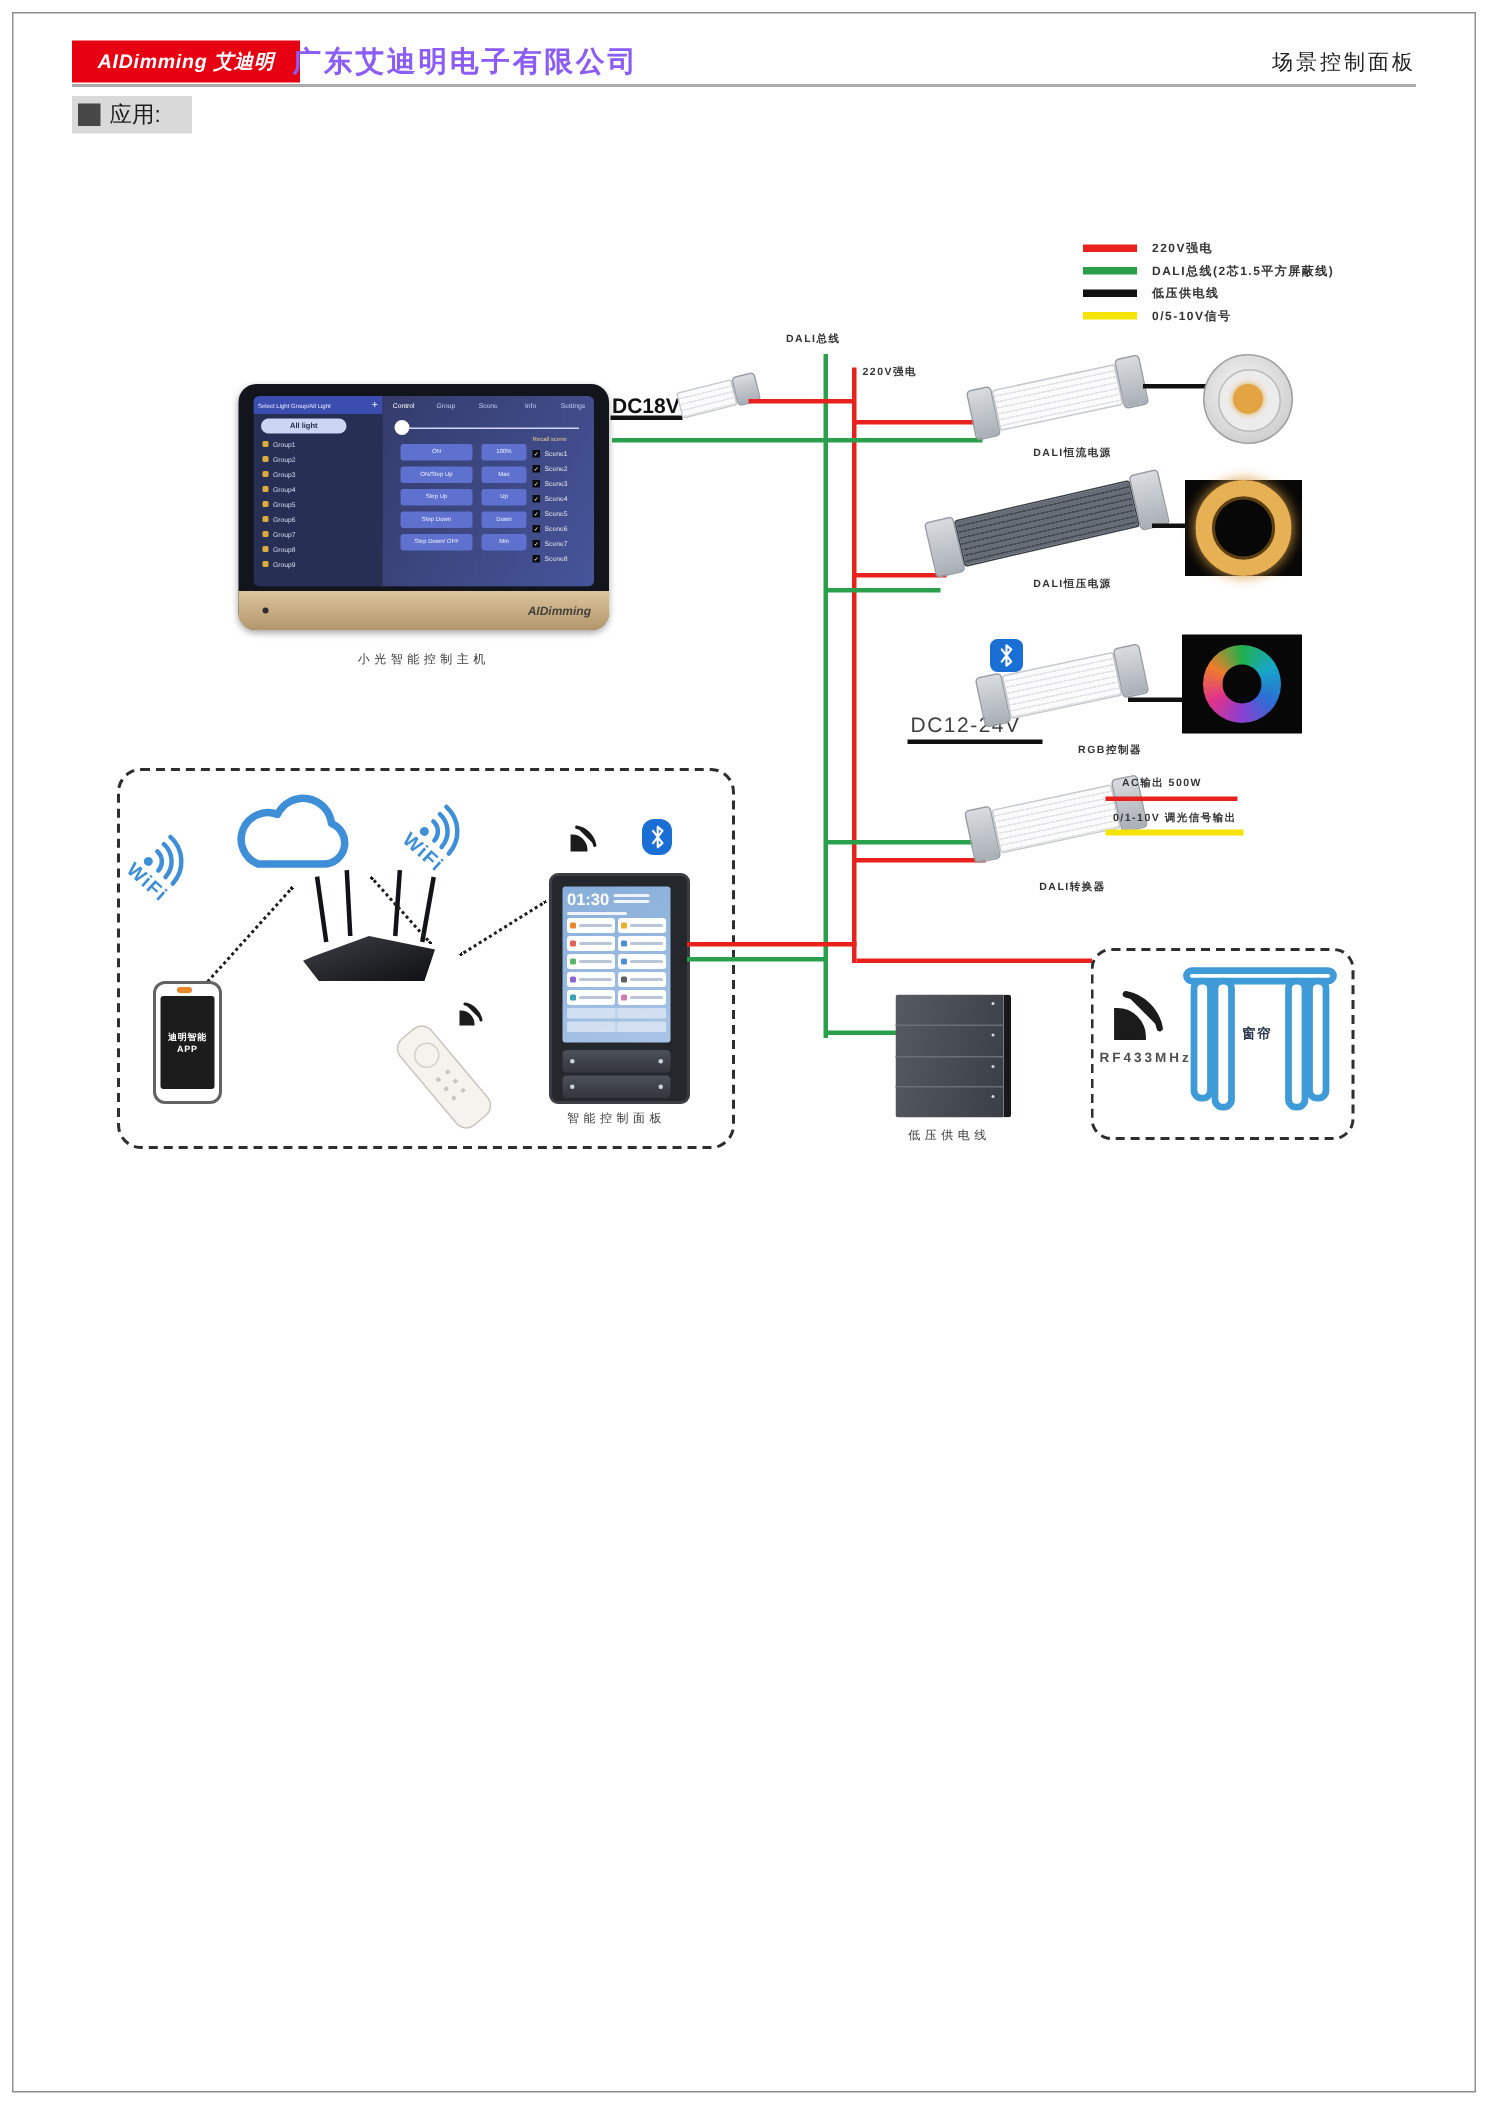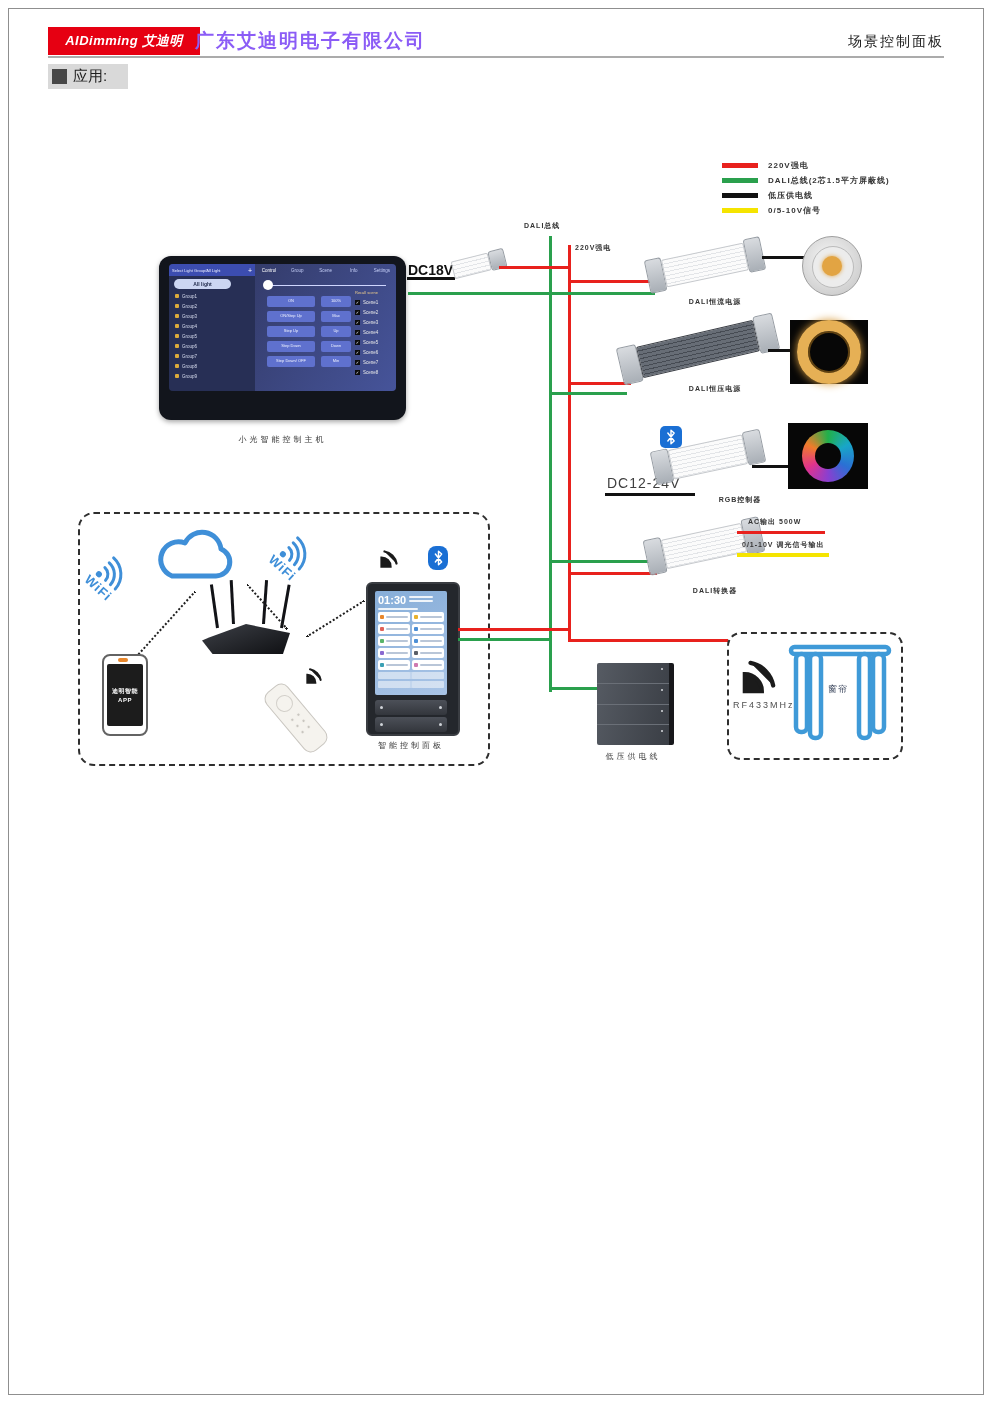--- a/index.html
+++ b/index.html
@@ -108,22 +108,22 @@
   .sp-key{position:absolute;left:7px;width:72px;height:15px;border-radius:3px;
           background:linear-gradient(#4c5058,#33363c);}
   .sp-key .pd{position:absolute;width:3px;height:3px;border-radius:50%;background:#cfd3d8;top:6px;}
   
   .scpanel{left:597px;top:663px;width:72px;height:82px;background:linear-gradient(100deg,#565b63,#3a3e45);
            border-right:5px solid #17181b;border-radius:2px;display:flex;flex-direction:column;}
   .scrow{flex:1;border-bottom:1px solid #6a6f77;position:relative;}
   .scrow:last-child{border-bottom:none;}
   .scrow i{position:absolute;right:6px;top:5px;width:2px;height:2px;background:#d7dade;border-radius:50%;}
   
-  .rf-label{font-size:9px;font-weight:normal;color:#4f4f4f;letter-spacing:2px;}
-  .curtain-label{font-size:9px;font-weight:normal;color:#2e3a52;letter-spacing:1px;}
+  .rf-label{font-size:9px;font-weight:bold;color:#4f4f4f;letter-spacing:2px;}
+  .curtain-label{font-size:9px;font-weight:bold;color:#2e3a52;letter-spacing:1px;}
   .small7{font-size:7px;letter-spacing:1px;color:#333;font-weight:bold;white-space:nowrap;}
   .dc-label{font-size:14px;color:#3f3f3f;letter-spacing:1px;}
 </style>
 </head>
 <body>
 
 <div id="stage">
   <div class="abs frame"></div>
 
   <div class="abs logo">AIDimming 艾迪明</div>
@@ -258,20 +258,24 @@
           <div class="t-scene">
               <span class="t-chk">✓</span>
               <span class="nm">Scene7</span>
             </div>
           <div class="t-scene">
               <span class="t-chk">✓</span>
               <span class="nm">Scene8</span>
             </div>
         </div>
       </div>
+    </div>
+    <div class="t-gold">
+      <span class="t-hole"></span>
+      <span class="t-brand">AIDimming</span>
     </div>
   </div>
   <div class="caption" style="left:160px;top:434px;width:245px;">小光智能控制主机</div>
 
   <div class="wire w-black" style="left:407px;top:277px;width:48px;height:3px;"></div>
   <div class="abs" style="left:408px;top:262px;font-size:14px;font-weight:bold;color:#111;">DC18V</div>
   <div class="dev" style="left:452px;top:254px;transform:rotate(-14deg);">
     <div class="bdy" style="width:36px;height:16px;"></div>
     <div class="cap" style="width:14px;height:18px;"></div>
   </div>

